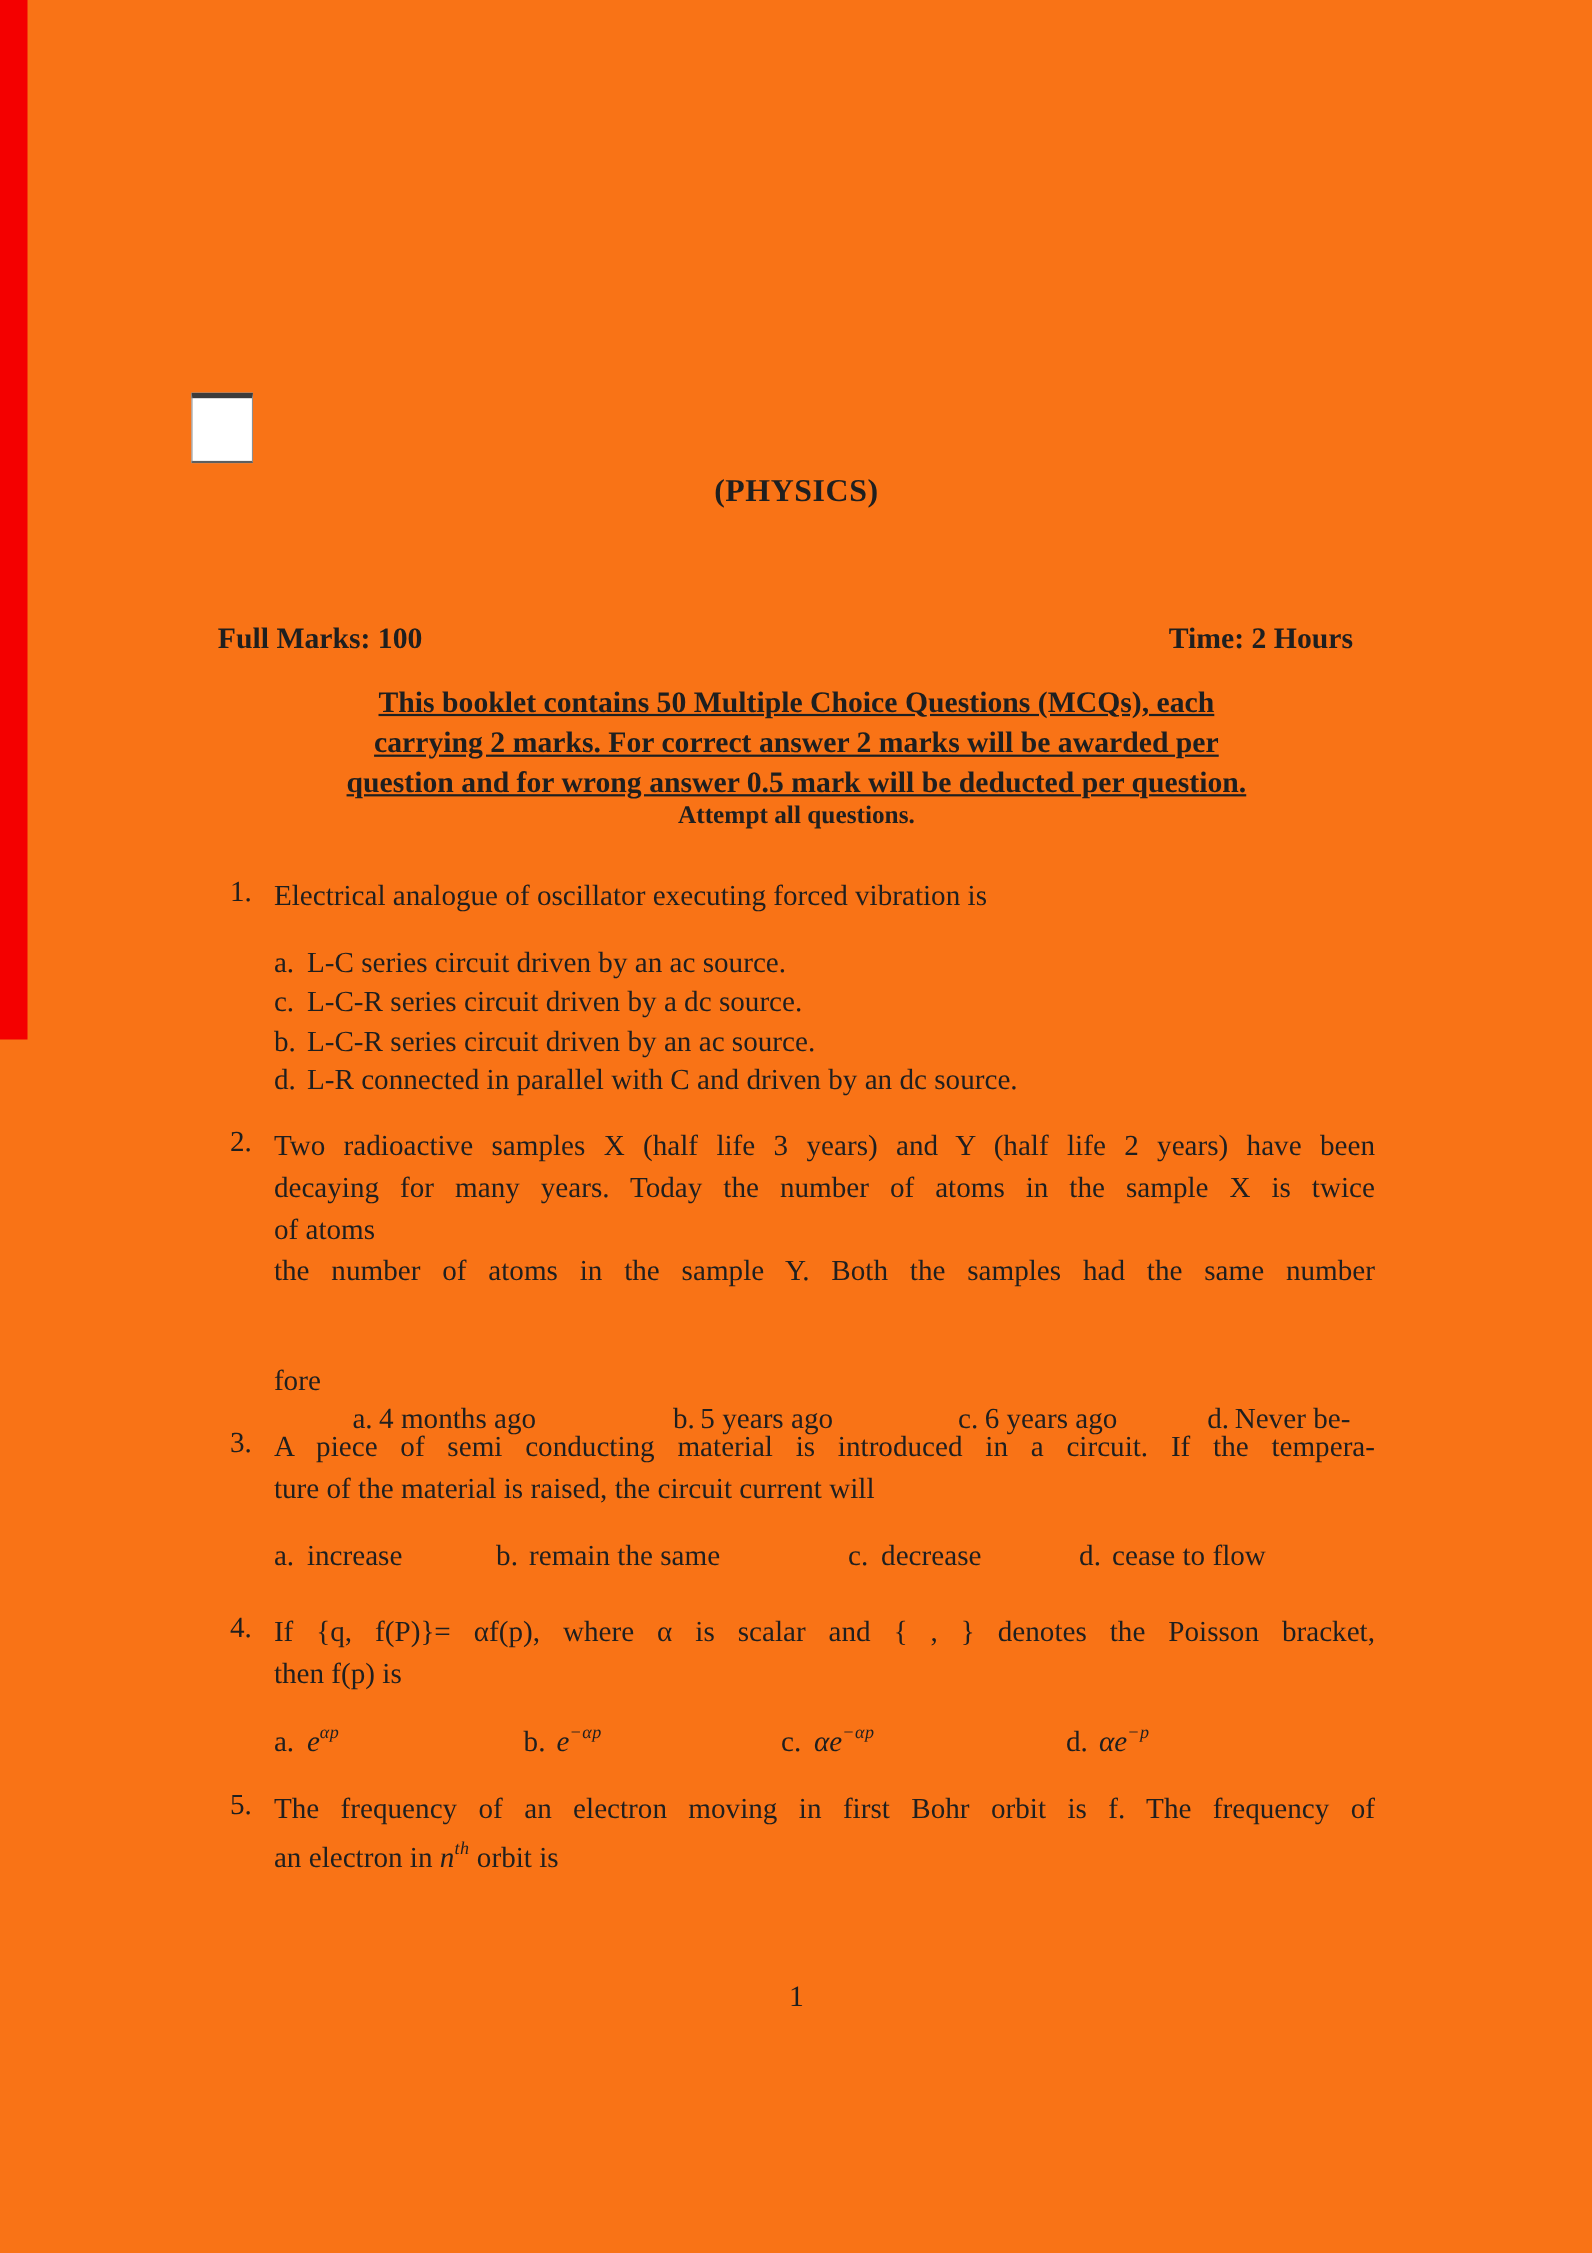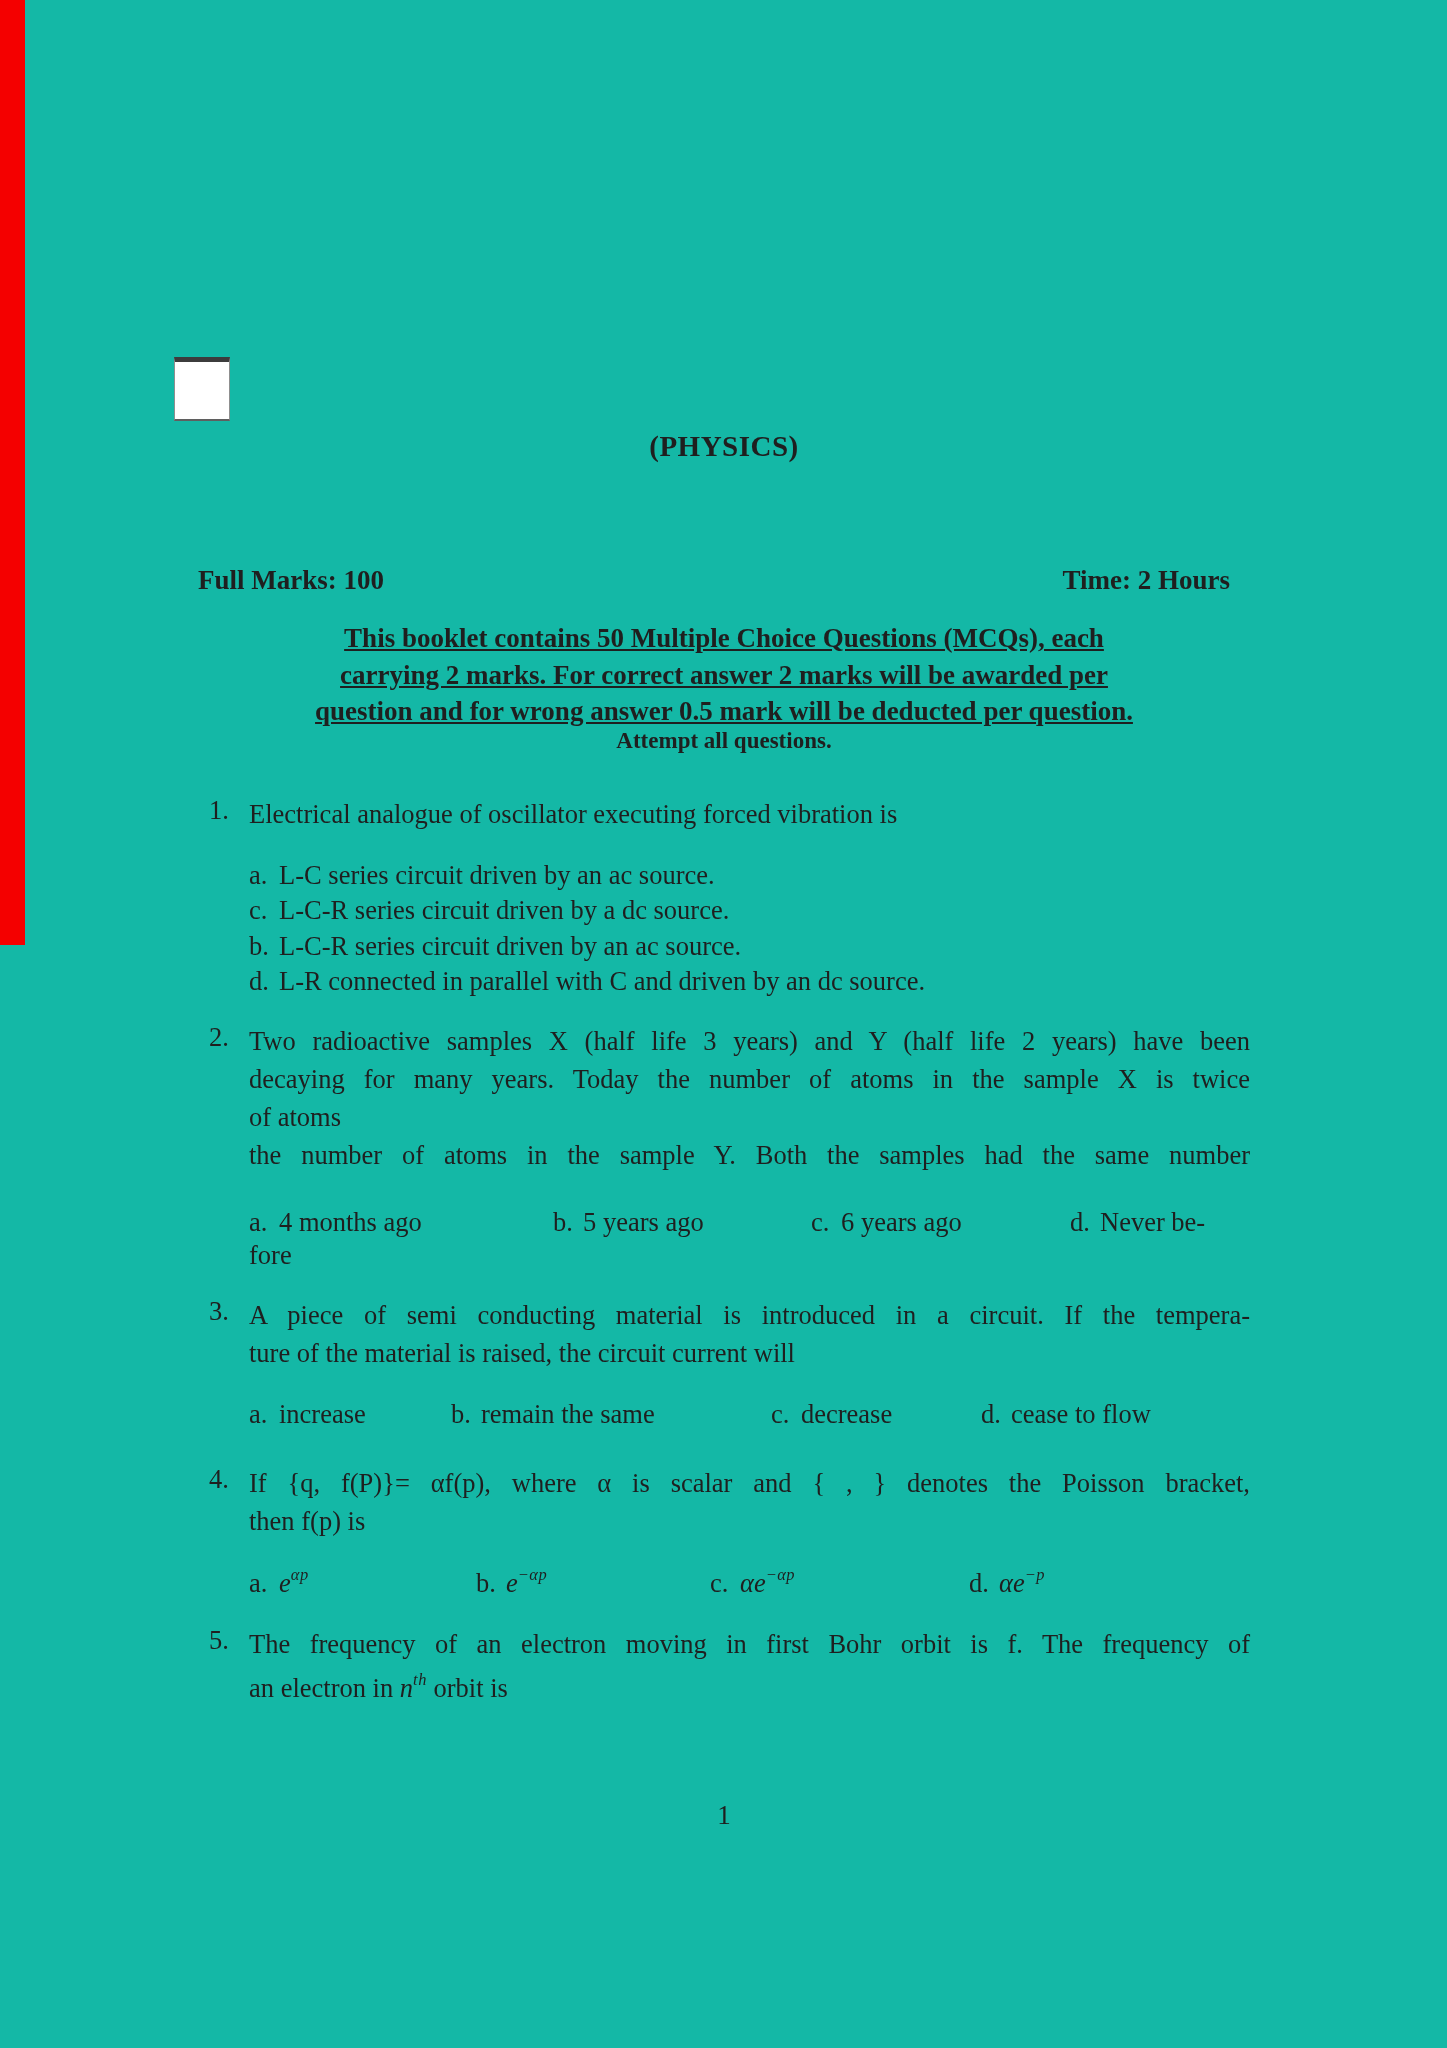--- a/index.html
+++ b/index.html
@@ -1,20 +1,20 @@
 <!DOCTYPE html>
 <html><head>
 <meta charset="utf-8">
 <style>
   html, body { margin: 0; padding: 0; background: #ffffff; }
   .page {
     position: relative;
     width: 1447px;
     height: 2048px;
-    background: #14b8a6;
+    background: #f97316;
     overflow: hidden;
     font-family: "Liberation Serif", "DejaVu Serif", serif;
     color: #1f1f1f;
   }
   .red-strip {
     position: absolute;
     left: 0; top: 0;
     width: 25px; height: 945px;
     background: #f40000;
   }
@@ -134,21 +134,21 @@
 
   <div class="q" style="top:1022px">
     <span class="qnum">2.</span>
     <div class="qbody">
       <div class="qline fill">Two radioactive samples X (half life 3 years) and Y (half life 2 years) have been</div>
       <div class="qline fill">decaying for many years. Today the number of atoms in the sample X is twice</div>
       <div class="qline">of atoms</div>
       <div class="qline fill">the number of atoms in the sample Y. Both the samples had the same number</div>
     </div>
   </div>
-  <div class="opts opts-grid" style="top:1207px; grid-template-columns:304px 258px 259px auto;">
+  <div class="opts opts-grid" style="top:1274px; grid-template-columns:304px 258px 259px auto;text-align:center;">
     <div><span class="olabel">a.</span><span>4 months ago</span></div>
     <div><span class="olabel">b.</span><span>5 years ago</span></div>
     <div><span class="olabel">c.</span><span>6 years ago</span></div>
     <div><span class="olabel">d.</span><span>Never be-</span></div>
   </div>
   <div class="fore-line" style="top:1240px">fore</div>
 
   <div class="q" style="top:1296px">
     <span class="qnum">3.</span>
     <div class="qbody">

